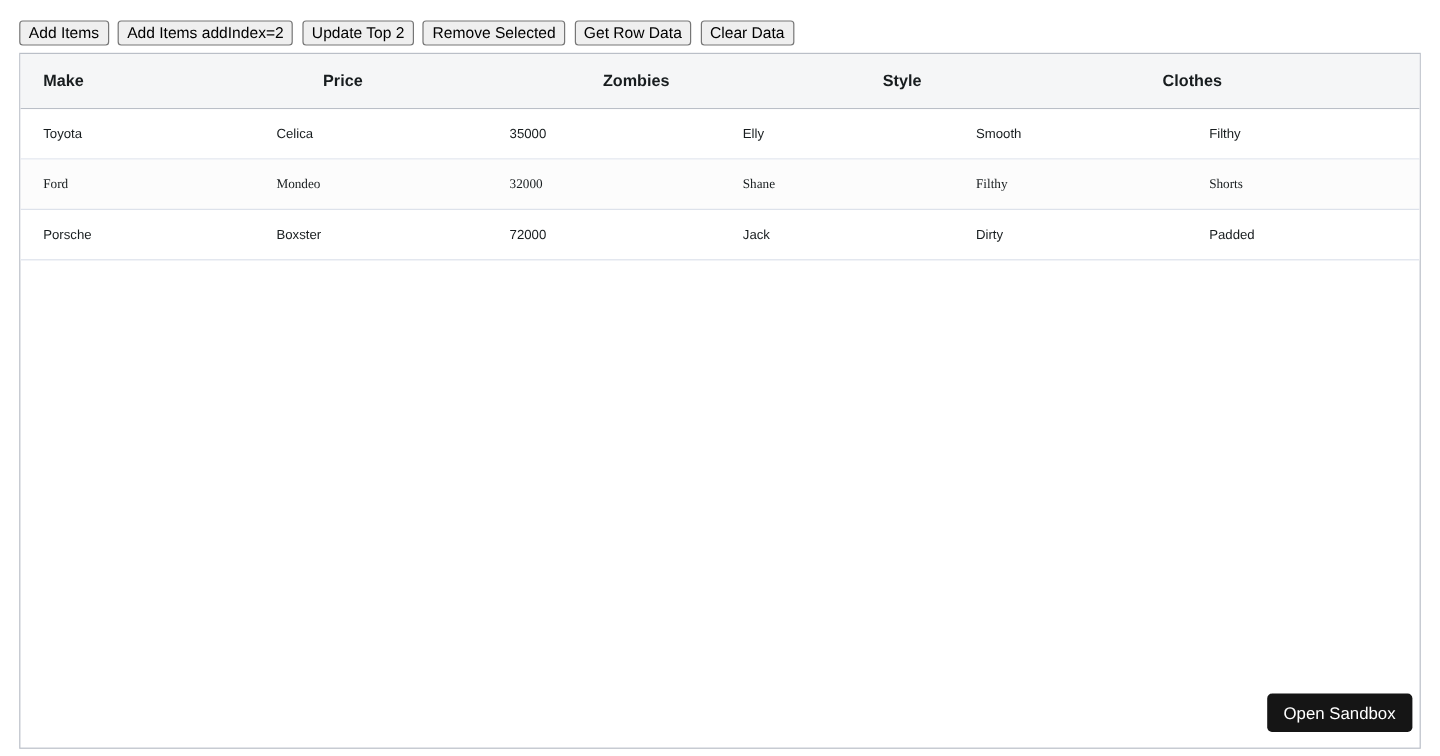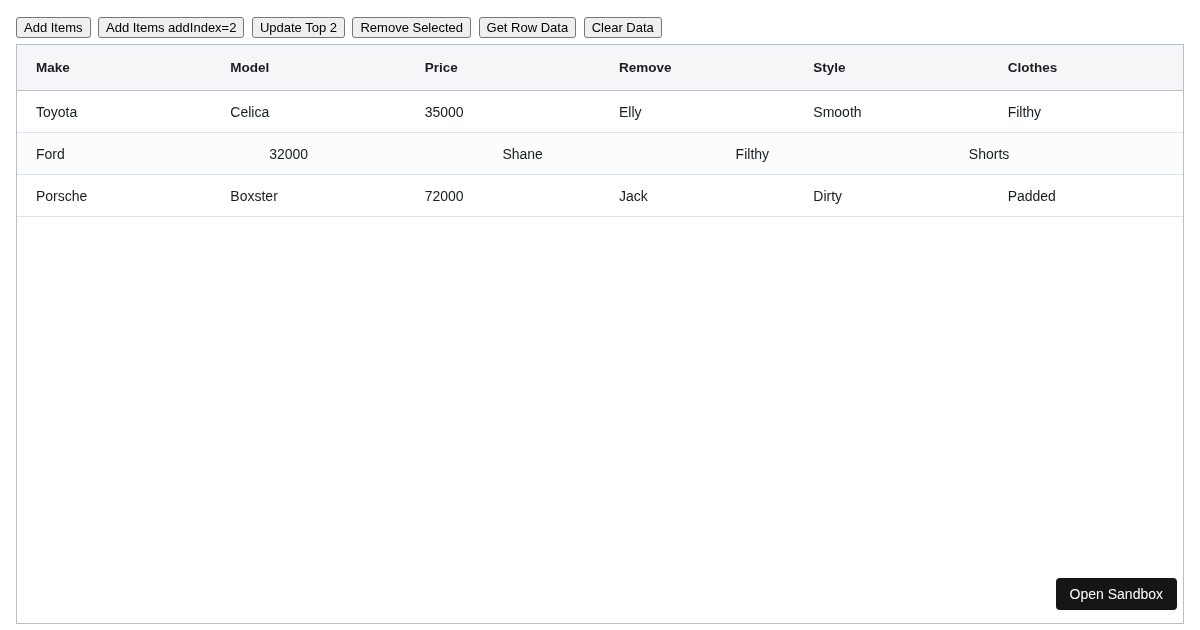--- a/index.html
+++ b/index.html
@@ -52,27 +52,27 @@
     font-size: 13.5px;
     font-weight: 700;
     color: var(--text, #181d1f);
   }
   .grid-row {
     display: flex;
     height: 42px;
     border-bottom: 1px solid var(--row-border, #dde2eb);
     background: #ffffff;
   }
-  .grid-row.odd { background: var(--odd-row-bg, #fcfcfc); }
+  .grid-row.odd { background: var(--odd-row-bg, #fcfcfc); font-family: Liberation Serif, serif; }
   .cell {
     flex: 1 1 0;
     display: flex;
     align-items: center;
     padding-left: 19px;
-    font-size: 14px;
+    font-size: 11px;
     color: var(--text, #181d1f);
   }
 
   
   .open-sandbox {
     position: absolute;
     right: 23px;
     bottom: 20px;
     height: 32px;
     padding: 0 14px;
@@ -98,38 +98,38 @@
     <button>Update Top 2</button>
     <button>Remove Selected</button>
     <button>Get Row Data</button>
     <button>Clear Data</button>
   </div>
 
   <div class="grid">
 
     <div class="grid-header">
       <div class="hcell">Make</div>
-      <div class="hcell">Model</div>
       <div class="hcell">Price</div>
-      <div class="hcell">Remove</div>
+      <div class="hcell">Zombies</div>
       <div class="hcell">Style</div>
       <div class="hcell">Clothes</div>
     </div>
 
     <div class="grid-row">
       <div class="cell">Toyota</div>
       <div class="cell">Celica</div>
       <div class="cell">35000</div>
       <div class="cell">Elly</div>
       <div class="cell">Smooth</div>
       <div class="cell">Filthy</div>
     </div>
 
     <div class="grid-row odd">
       <div class="cell">Ford</div>
+      <div class="cell">Mondeo</div>
       <div class="cell">32000</div>
       <div class="cell">Shane</div>
       <div class="cell">Filthy</div>
       <div class="cell">Shorts</div>
     </div>
 
     <div class="grid-row">
       <div class="cell">Porsche</div>
       <div class="cell">Boxster</div>
       <div class="cell">72000</div>

